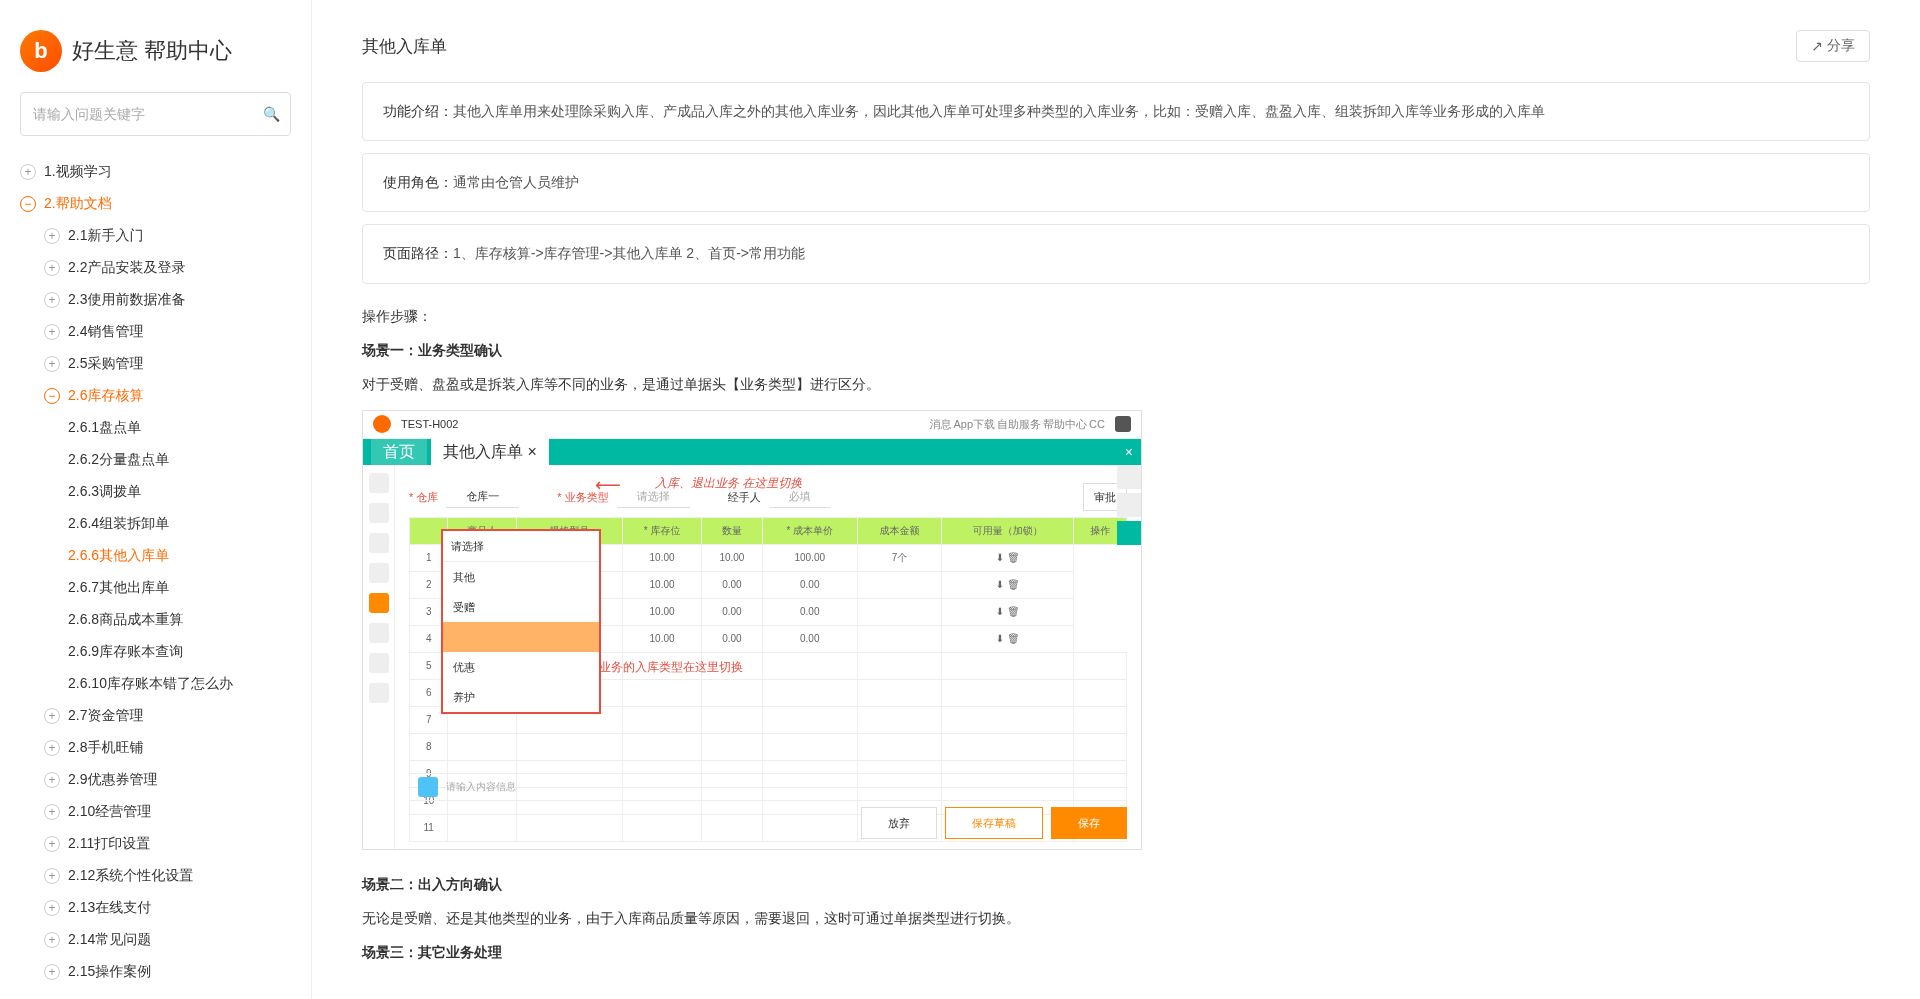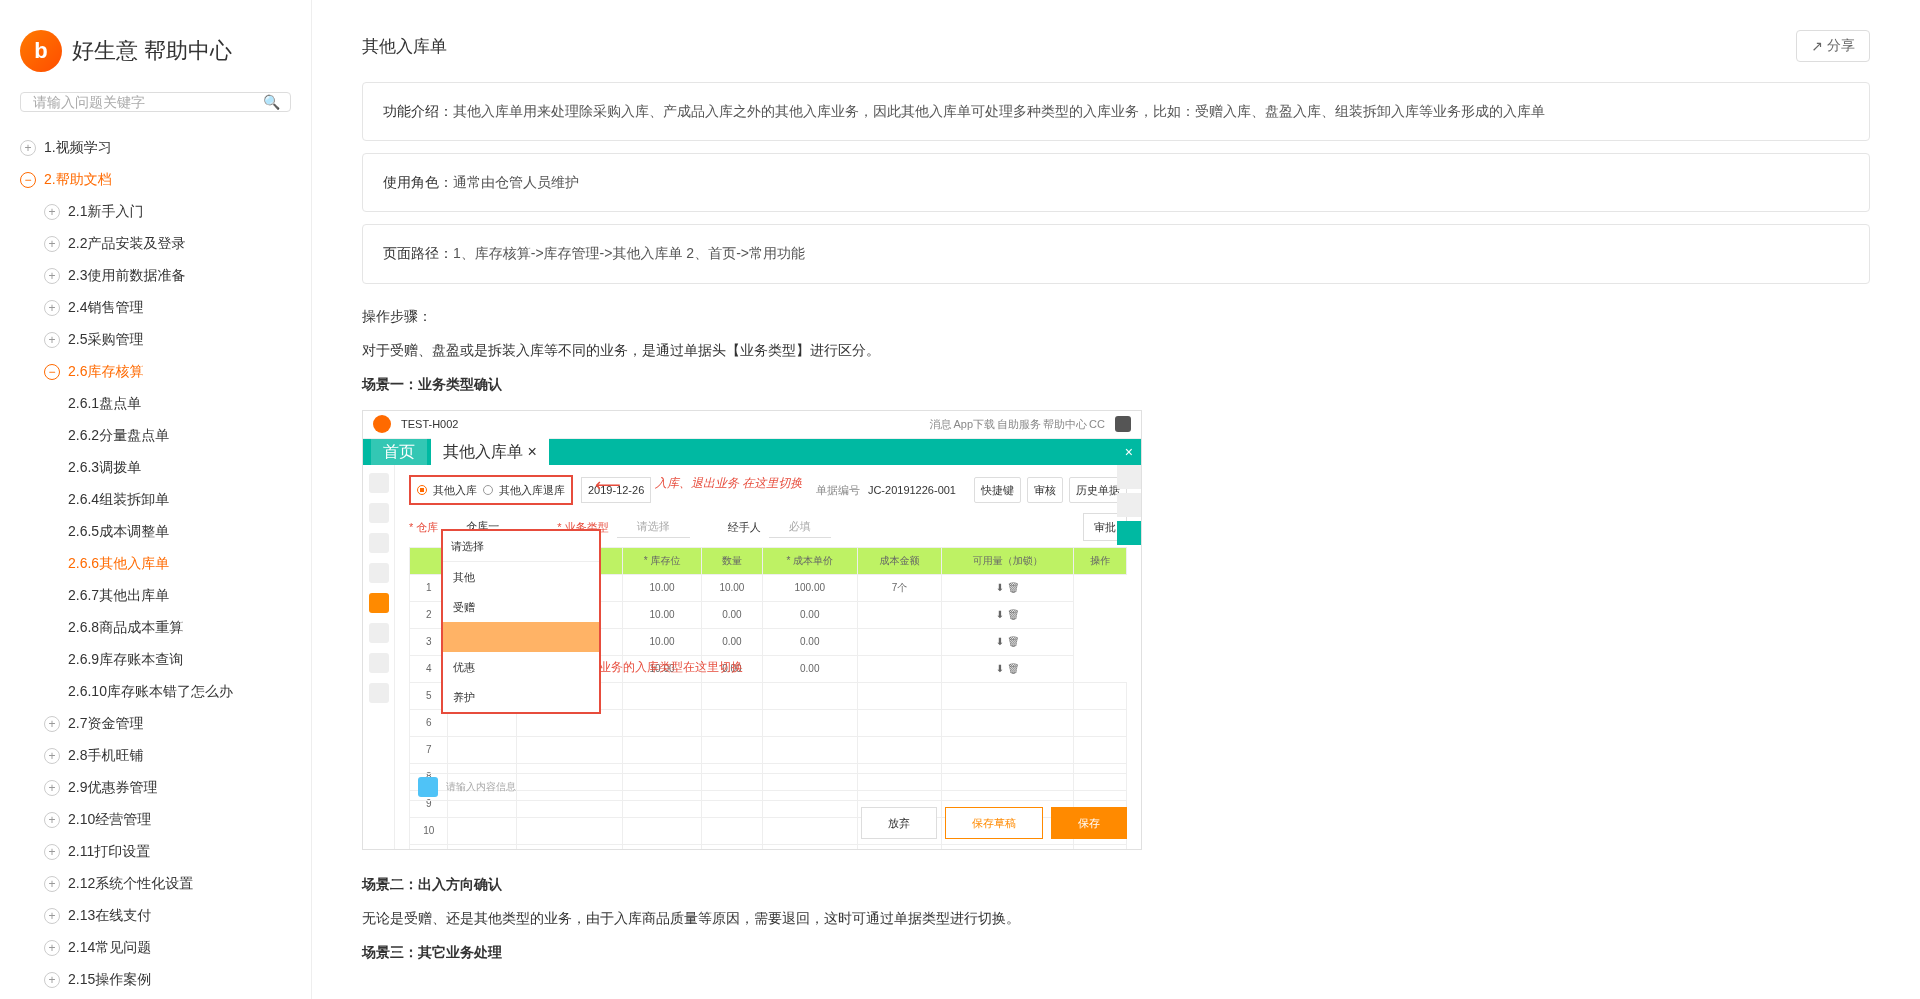--- a/index.html
+++ b/index.html
@@ -4,21 +4,21 @@
 <style>
 *{margin:0;padding:0;box-sizing:border-box;}
 body{font-family:"Microsoft YaHei","PingFang SC",sans-serif;font-size:14px;color:#333;background:#fff;}
 .container{display:flex;min-height:100vh;}
 .sidebar{width:312px;border-right:1px solid #eee;padding:30px 20px;overflow-y:auto;}
 .main{flex:1;padding:30px 50px;overflow-y:auto;}
 .logo-row{display:flex;align-items:center;gap:10px;margin-bottom:20px;}
 .logo{width:42px;height:42px;border-radius:50%;background:linear-gradient(135deg,#ff7a00,#ff4d00);display:flex;align-items:center;justify-content:center;color:#fff;font-weight:bold;font-size:22px;}
 .logo-text{font-size:22px;font-weight:500;color:#333;}
 .search-wrap{position:relative;margin-bottom:20px;}
-.search-input{width:100%;height:20px;border:1px solid #ddd;border-radius:4px;padding:0 36px 0 12px;font-size:14px;outline:none;}
+.search-input{width:100%;height:44px;border:1px solid #ddd;border-radius:4px;padding:0 36px 0 12px;font-size:14px;outline:none;}
 .search-input::placeholder{color:#aaa;}
 .search-icon{position:absolute;right:10px;top:50%;transform:translateY(-50%);color:#666;pointer-events:none;}
 .nav{list-style:none;}
 .nav li{padding:7px 0;cursor:pointer;display:flex;align-items:center;gap:8px;color:#333;}
 .nav li.active{color:#ff6a00;}
 .nav li.level-1{padding-left:0;}
 .nav li.level-2{padding-left:24px;}
 .nav li.level-3{padding-left:48px;}
 .plus-icon,.minus-icon{width:16px;height:16px;display:inline-flex;align-items:center;justify-content:center;font-size:12px;color:#999;border:1px solid #ccc;border-radius:50%;flex-shrink:0;line-height:1;}
 .minus-icon.active{color:#ff6a00;border-color:#ff6a00;}
@@ -115,23 +115,20 @@
         </li>
         <li class="level-3">
           <span>2.6.2分量盘点单</span>
         </li>
         <li class="level-3">
           <span>2.6.3调拨单</span>
         </li>
         <li class="level-3">
           <span>2.6.4组装拆卸单</span>
         </li>
-        <li class="level-3">
-          <span>2.6.5成本调整单</span>
-        </li>
         <li class="level-3 active">
           <span>2.6.6其他入库单</span>
         </li>
         <li class="level-3">
           <span>2.6.7其他出库单</span>
         </li>
         <li class="level-3">
           <span>2.6.8商品成本重算</span>
         </li>
         <li class="level-3">
@@ -193,22 +190,22 @@
     </div>
     <div class="info-box">
       <span class="info-label">使用角色：</span><span>通常由仓管人员维护</span>
     </div>
     <div class="info-box">
       <span class="info-label">页面路径：</span><span>1、库存核算-&gt;库存管理-&gt;其他入库单 2、首页-&gt;常用功能</span>
     </div>
 
     <div class="content-body">
       <p>操作步骤：</p>
+      <p><strong>场景一：业务类型确认</strong></p>
       <p>对于受赠、盘盈或是拆装入库等不同的业务，是通过单据头【业务类型】进行区分。</p>
-      <p><strong>场景一：业务类型确认</strong></p>
 
       <div class="screenshot">
         <div class="ss-header">
           <div class="ss-logo"></div>
           <span>TEST-H002</span>
           <span style="flex:1"></span>
           <span id="ss-menu" style="display:flex;gap:2px;color:#888;">
               <span>消息</span>
               <span>App下载</span>
               <span>自助服务</span>
@@ -228,37 +225,20 @@
             <div class="ss-side-item"></div>
             <div class="ss-side-item"></div>
             <div class="ss-side-item"></div>
             <div class="ss-side-item"></div>
             <div class="ss-side-item orange"></div>
             <div class="ss-side-item"></div>
             <div class="ss-side-item"></div>
             <div class="ss-side-item"></div>
           </div>
           <div class="ss-content">
-            <div class="ss-row">
-              <span class="ss-redbox">
-                <span class="ss-radio checked"></span>
-                <span>其他入库</span>
-                <span class="ss-radio"></span>
-                <span>其他入库退库</span>
-              </span>
-              <span style="border:1px solid #ddd;padding:1px 6px;">2019-12-26</span>
-              <span style="flex:1"></span>
-              <span style="color:#888;">单据编号</span>
-              <span>JC-20191226-001</span>
-              <span id="ss-toolbar" style="display:flex;gap:6px;margin-left:10px;">
-                  <span style="border: 1px solid rgb(221, 221, 221); padding: 1px 6px; border-radius: 2px;">快捷键</span>
-                  <span style="border: 1px solid rgb(221, 221, 221); padding: 1px 6px; border-radius: 2px;">审核</span>
-                  <span style="border: 1px solid rgb(221, 221, 221); padding: 1px 6px; border-radius: 2px;">历史单据</span>
-                </span>
-            </div>
             <div class="ss-anno" style="left:260px;top:6px;font-style:italic;">入库、退出业务 在这里切换</div>
             <div class="ss-arrow" style="left:200px;top:2px;">⟵</div>
 
             <div class="ss-row" style="margin-top:8px;">
               <span style="color:#e74c3c;">* 仓库</span>
               <span style="border-bottom:1px solid #ddd;padding:0 20px;">仓库一</span>
               <span style="margin-left:30px;color:#e74c3c;">* 业务类型</span>
               <span style="border-bottom:1px solid #ddd;padding:0 20px;color:#aaa;">请选择</span>
               <span style="margin-left:30px;">经手人</span>
               <span style="border-bottom:1px solid #ddd;padding:0 20px;color:#aaa;">必填</span>

